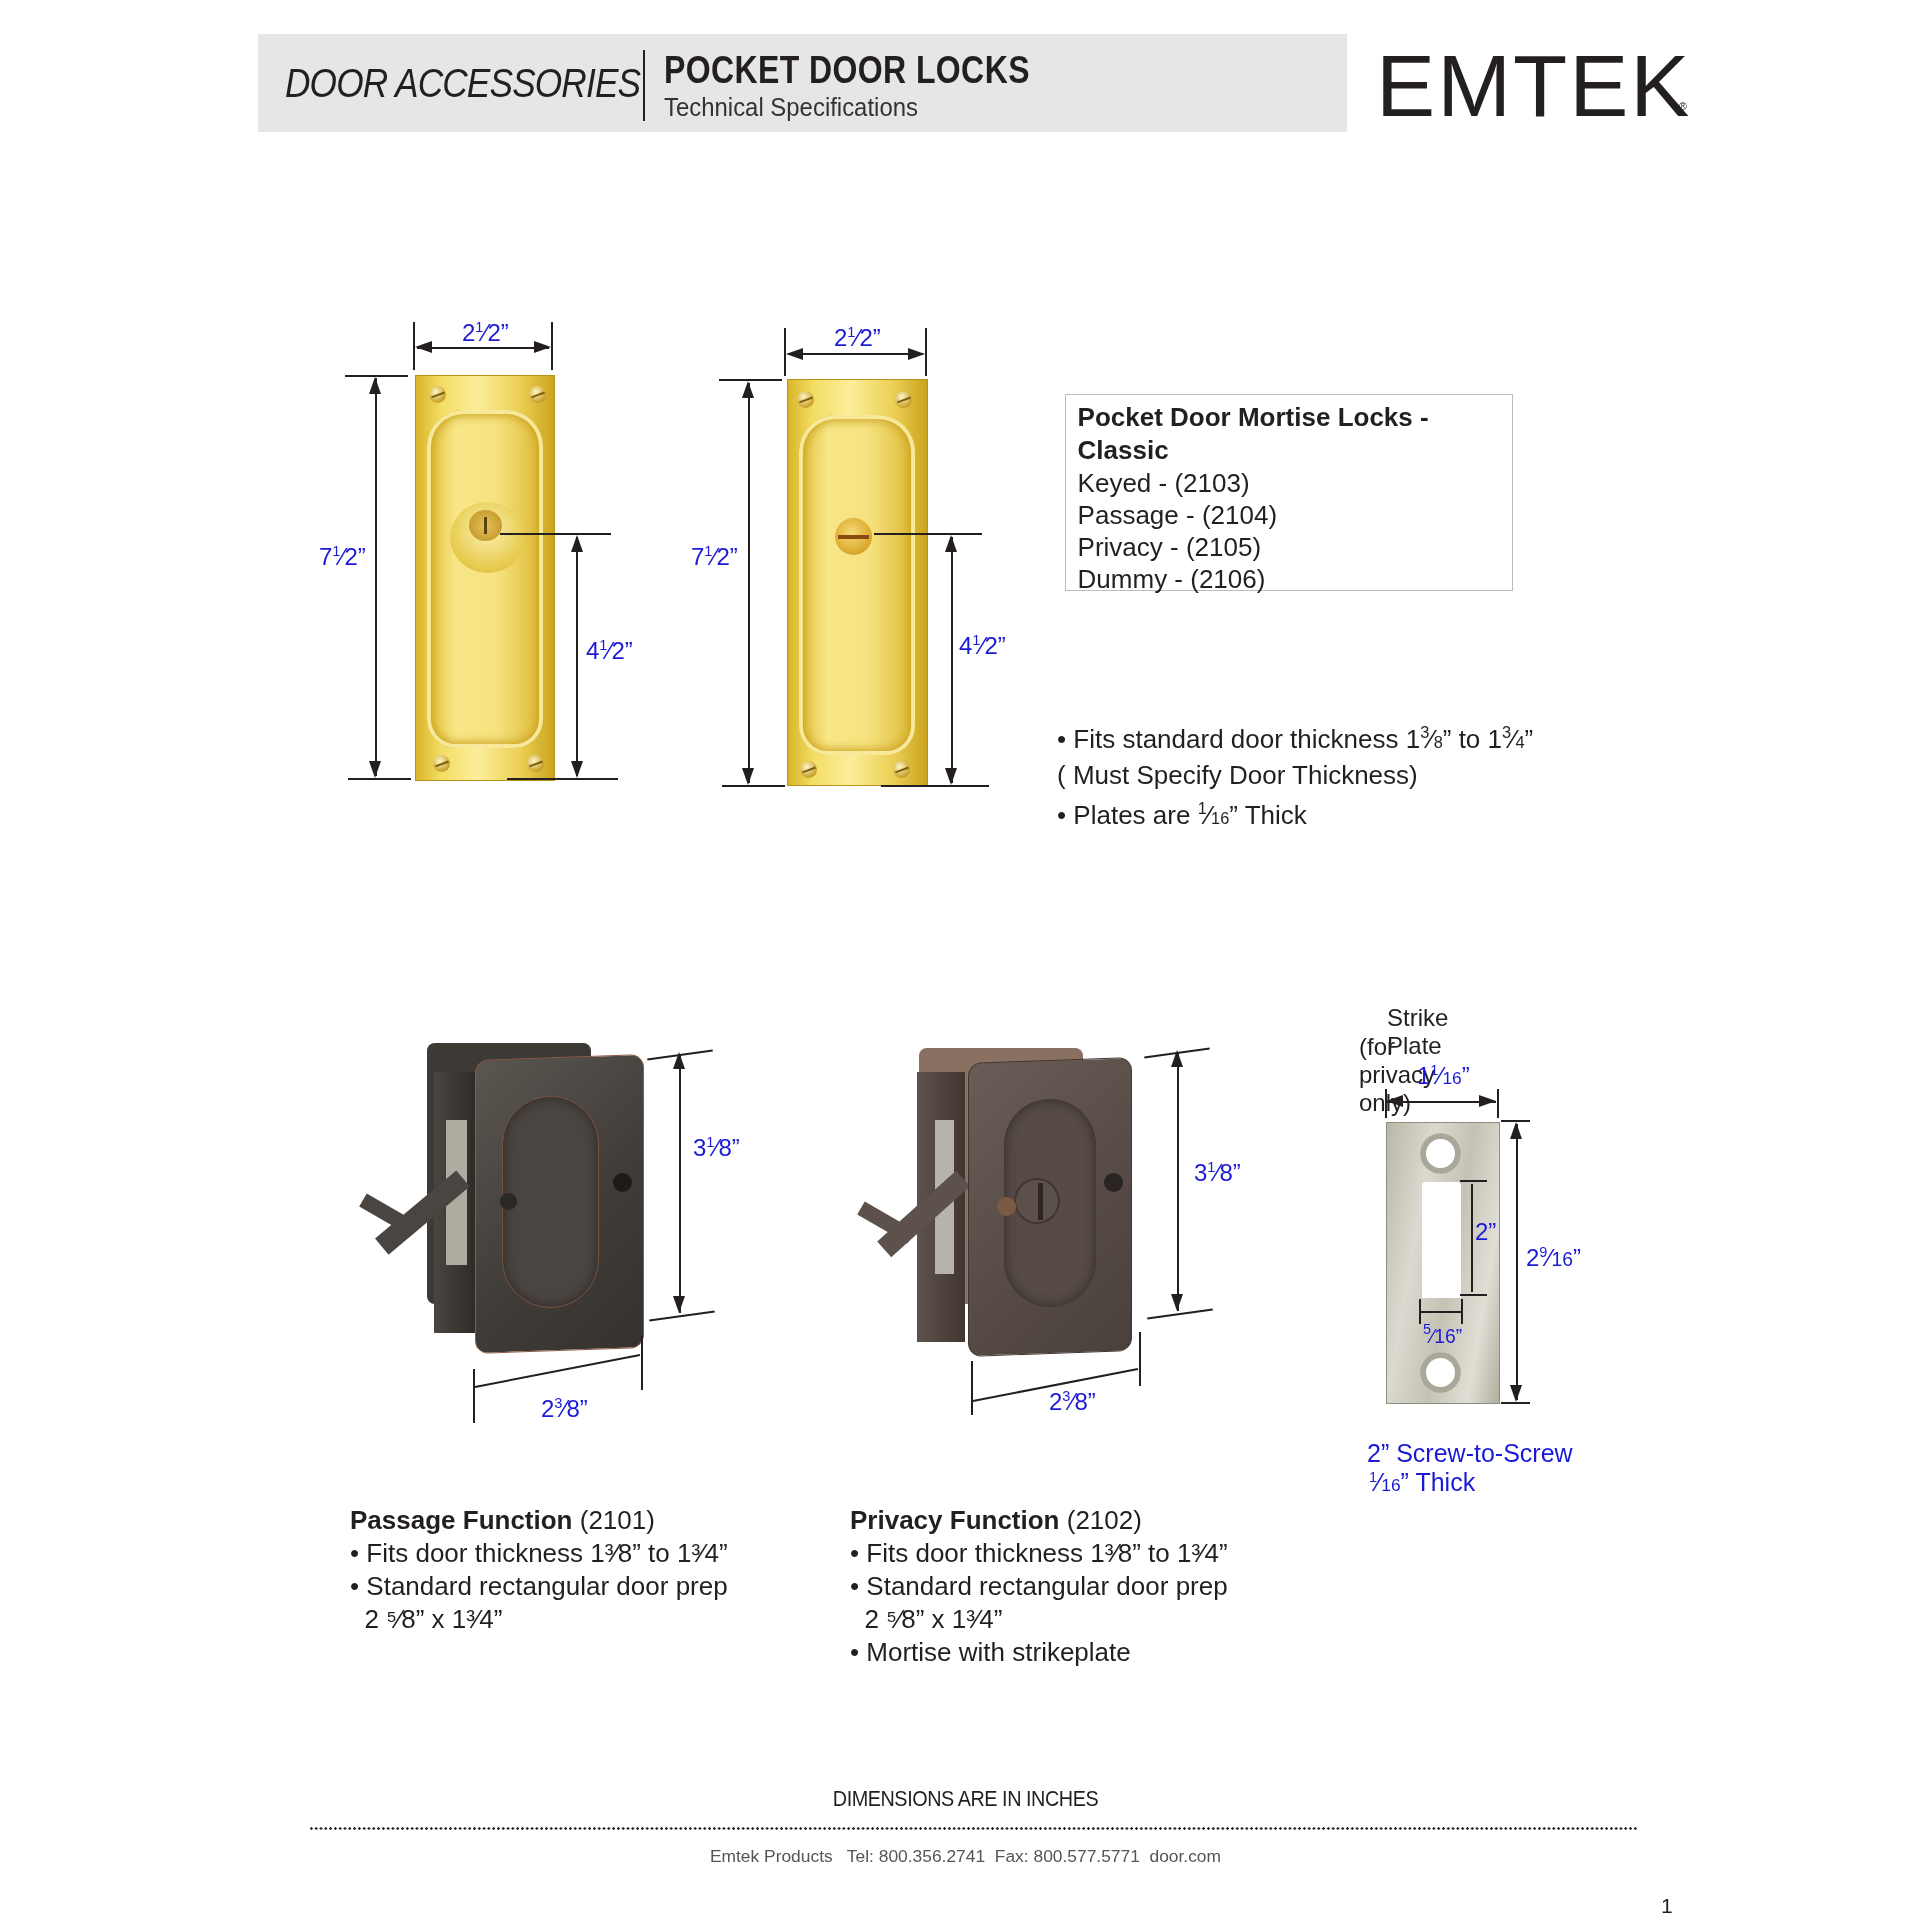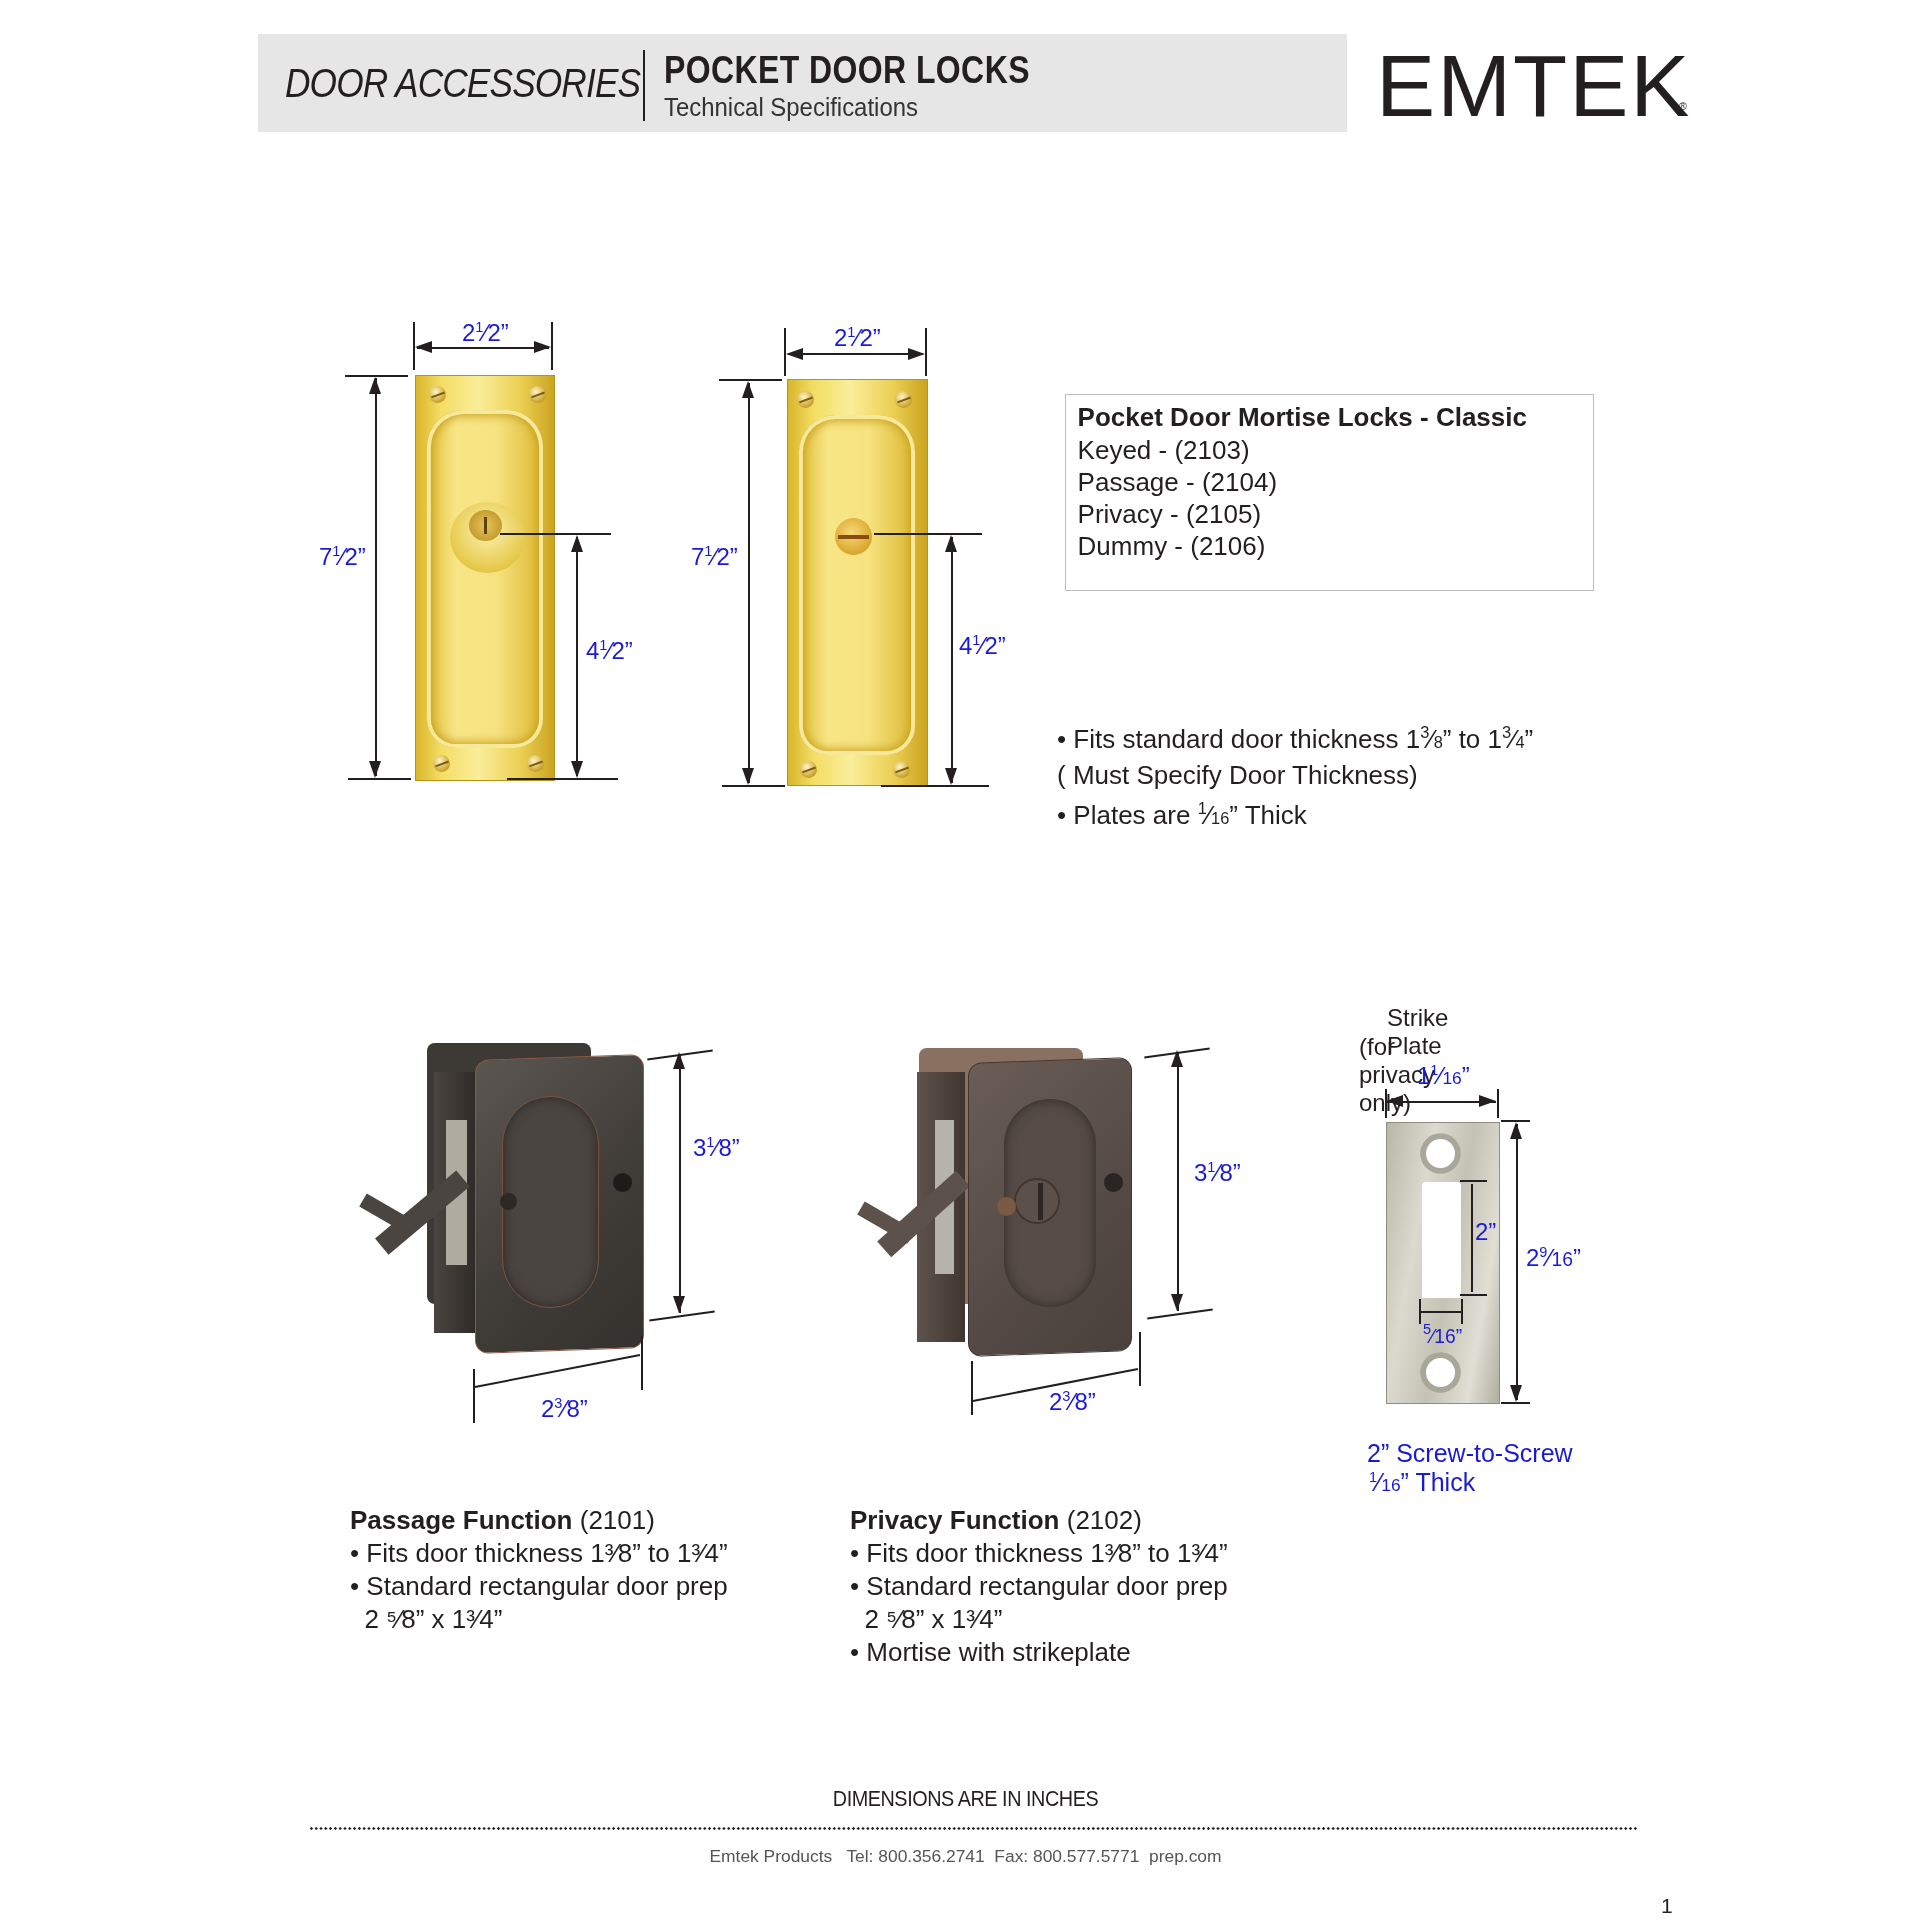--- a/index.html
+++ b/index.html
@@ -25,21 +25,21 @@
   .arrow-left { width: 0; height: 0; border-top: 6.8px solid transparent; border-bottom: 6.8px solid transparent; border-right: 17.4px solid #231f20; }
   .arrow-right { width: 0; height: 0; border-top: 6.8px solid transparent; border-bottom: 6.8px solid transparent; border-left: 17.4px solid #231f20; }
 
   
   .brass-plate { background: linear-gradient(90deg, #d9b52a 0%, #f3dd63 18%, #fbee9a 45%, #ecd055 75%, #caa41f 100%); border: 1px solid #b8941b; }
   .brass-recess { border-radius: 37px 37px 29px 29px; background: linear-gradient(90deg, #e1bf38 0%, #f8e687 25%, #f6e27f 60%, #dcb833 100%); box-shadow: inset 0 0 0 3.9px #f8e89a, inset 0 0 9.7px 5.8px #c9a21f; }
   .screw { width: 17.4px; height: 17.4px; border-radius: 50%; background: radial-gradient(circle at 40% 35%, #fff6c6, #c9a12a 70%, #8c6b12); }
   .screw::after { content: ""; position: absolute; left: 1.9px; right: 1.9px; top: 7.7px; height: 1.9px; background: #7d5d0e; transform: rotate(-20deg); }
 
   
-  .info-box { left: 1065px; top: 394px; width: 529px; height: 197px; border: 1.9px solid #bdbdbd; padding: 5.8px 11.6px; }
+  .info-box { left: 1065px; top: 394px; width: 448px; height: 197px; border: 1.9px solid #bdbdbd; padding: 5.8px 11.6px; }
   .info-box .title { font-size: 26px; font-weight: bold; line-height: 33px; }
   .info-box .item { font-size: 26px; line-height: 32px; }
 
   .bullets { left: 1057px; top: 676px; font-size: 26px; line-height: 33px; margin-top: 40px; }
   .bullets sup { font-size: 16.4px; }
   .bullets sub { font-size: 16.4px; vertical-align: 0; }
 
   
   .bronze-face { border-radius: 13.5px; }
   .strike { background: linear-gradient(100deg, #b9b7a6 0%, #dcdad0 30%, #c4c2b3 55%, #e1dfd5 80%, #b0ae9e 100%); border: 1px solid #8f8d80; }
@@ -257,15 +257,15 @@
 <div class="abs desc" style="left:850px;top:1504px;">
   <div><span class="b">Privacy Function</span><span> (2102)</span></div>
   <div>• Fits door thickness 1³⁄8” to 1³⁄4”</div>
   <div>• Standard rectangular door prep</div>
   <div style="white-space:pre;">  2 ⁵⁄8” x 1³⁄4”</div>
   <div>• Mortise with strikeplate</div>
 </div>
 
 <div class="abs footer-dim">DIMENSIONS ARE IN INCHES</div>
 <div class="abs dots"></div>
-<div class="abs contact" style="white-space:pre;">Emtek Products   Tel: 800.356.2741  Fax: 800.577.5771  prep.com</div>
+<div class="abs contact" style="white-space:pre;">Emtek Products   Tel: 800.356.2741  Fax: 800.577.5771  door.com</div>
 <div class="abs page-num">1</div>
 
 
 </body></html>

